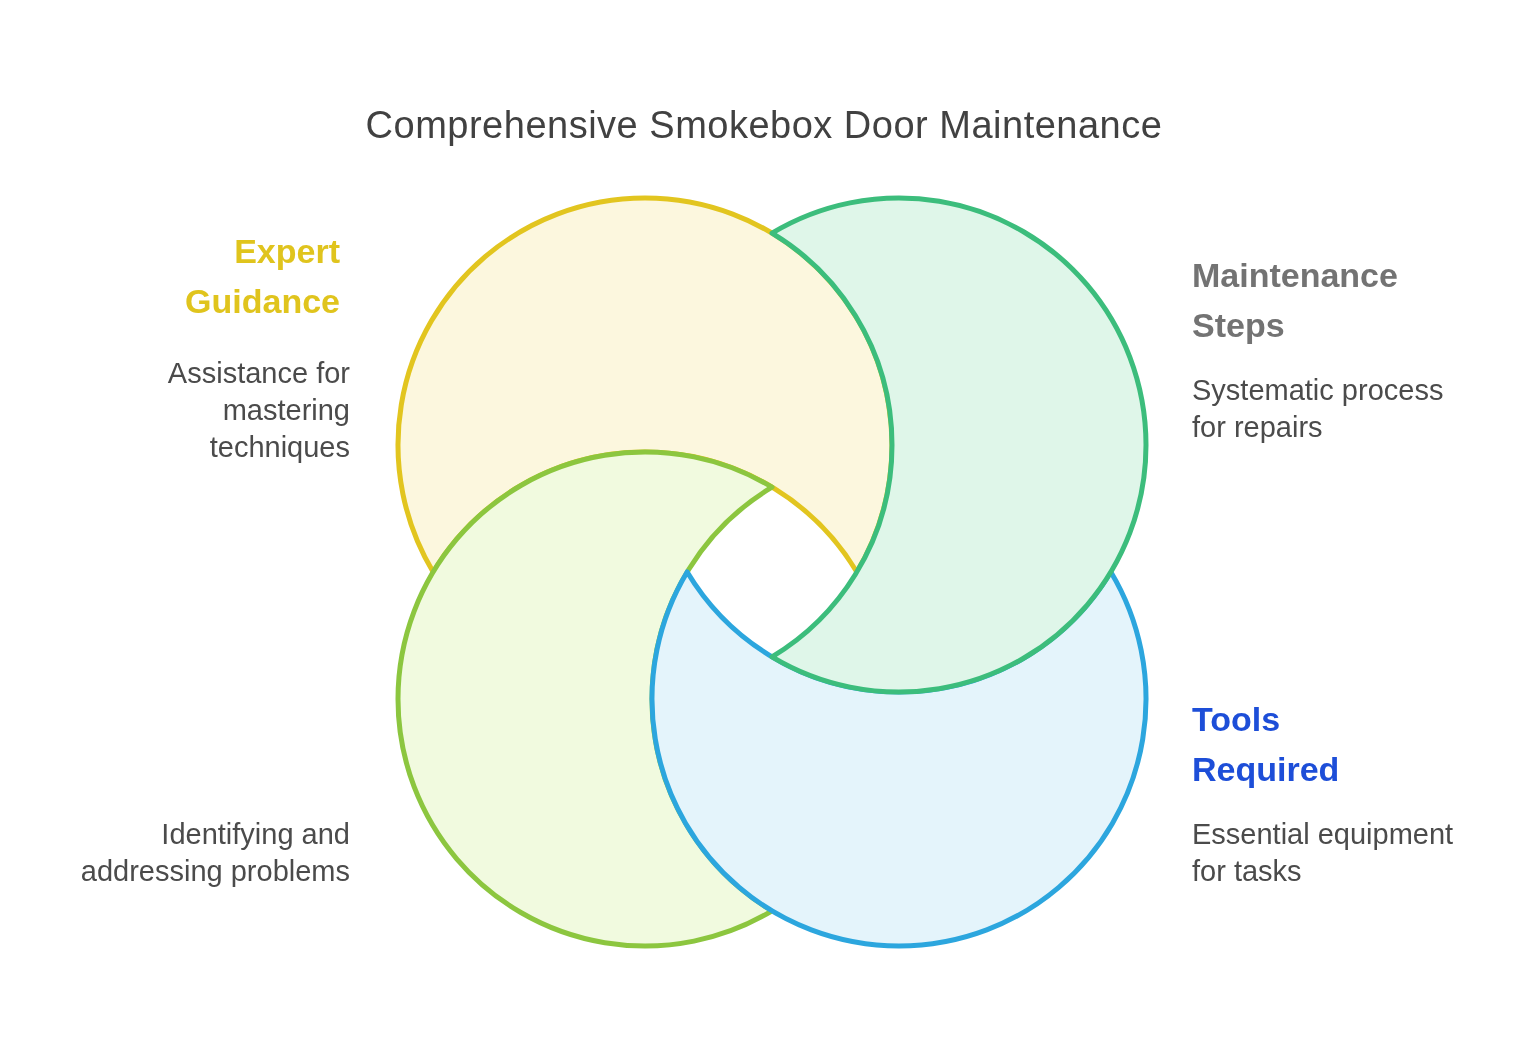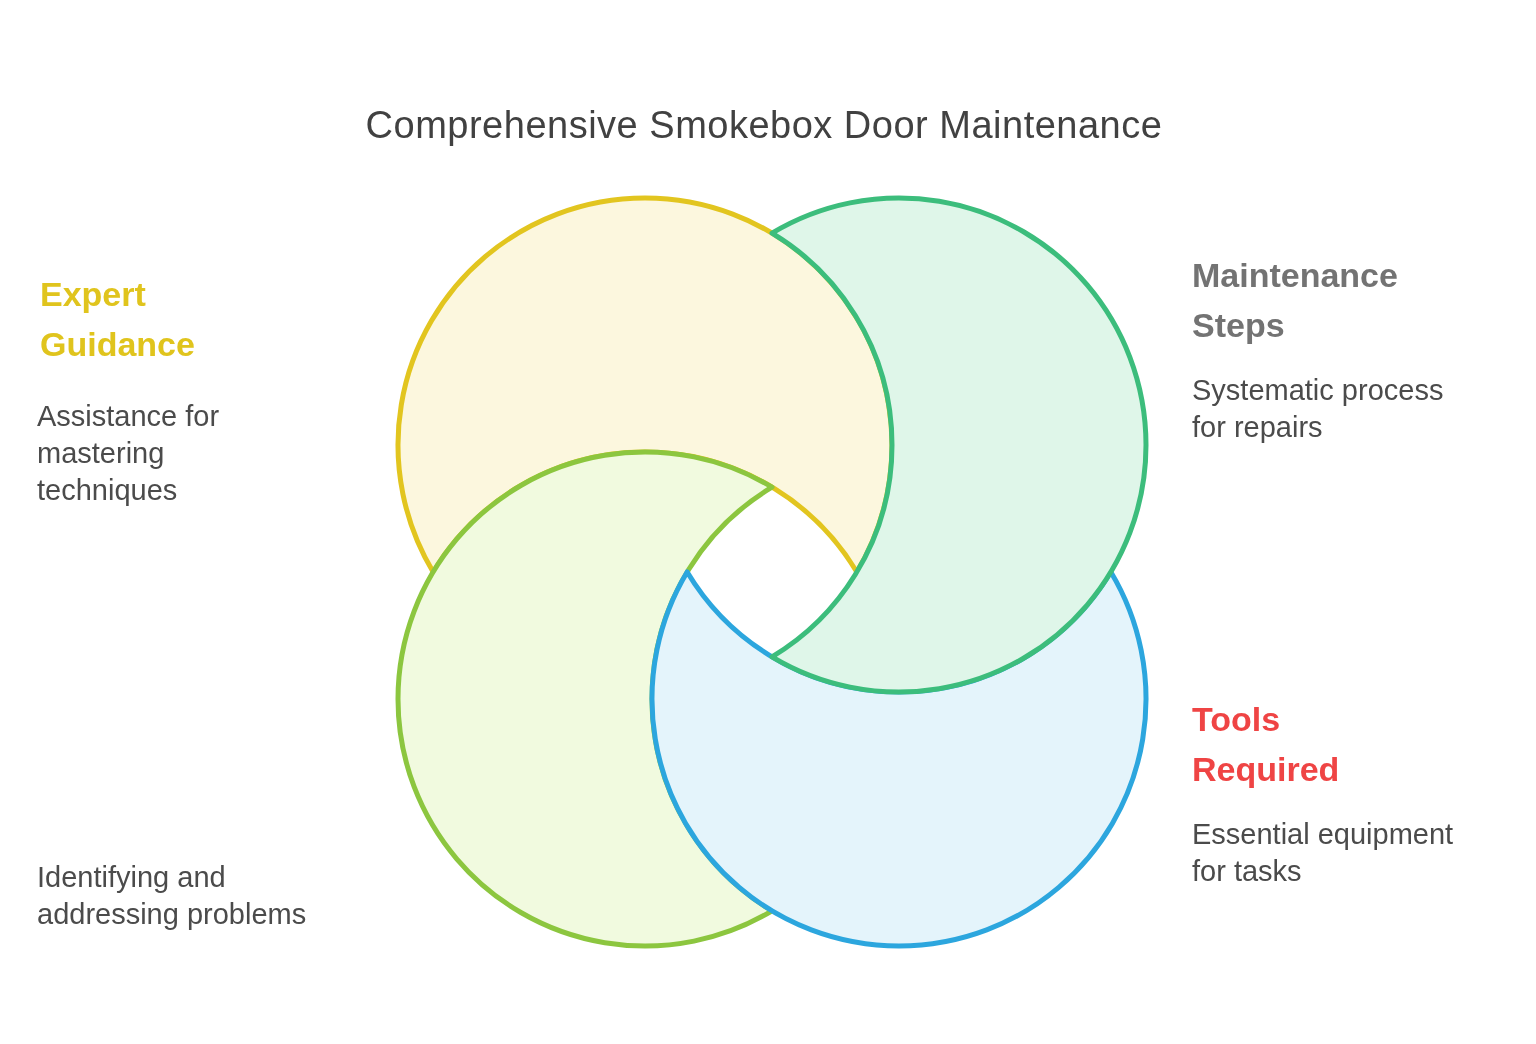--- a/index.html
+++ b/index.html
@@ -29,21 +29,21 @@
     font-size:34px;
     font-weight:700;
     line-height:50px;
   }
   .seg-desc{
     font-size:29px;
     font-weight:400;
     line-height:37px;
     color:#4B4B4B;
   }
-  .align-right{text-align:left;margin-top:43px;}
+  .align-right{text-align:right;}
   .align-left{text-align:left;}
 </style>
 </head>
 <body>
 
 <div id="canvas">
 
   <div class="title">Comprehensive Smokebox Door Maintenance</div>
 
   <svg class="diagram" width="1536" height="1044" viewBox="0 0 1536 1044">
@@ -61,18 +61,18 @@
 techniques</div>
 
   <div class="label-block seg-heading align-left" style="left: 1192px; top: 250px; width: 330px; color: #737373;">Maintenance
 Steps</div>
   <div class="label-block seg-desc align-left" style="left:1192px; top:372px; width:330px;">Systematic process
 for repairs</div>
 
   <div class="label-block seg-desc align-right" style="left:37px; top:816px; width:313px;">Identifying and
 addressing problems</div>
 
-  <div class="label-block seg-heading align-left" style="left: 1192px; top: 694px; width: 330px; color: #ef4444;">Tools
+  <div class="label-block seg-heading align-left" style="left: 1192px; top: 694px; width: 330px; color: #1d4ed8;">Tools
 Required</div>
   <div class="label-block seg-desc align-left" style="left:1192px; top:816px; width:330px;">Essential equipment
 for tasks</div>
 
 </div>
 
 </body></html>

